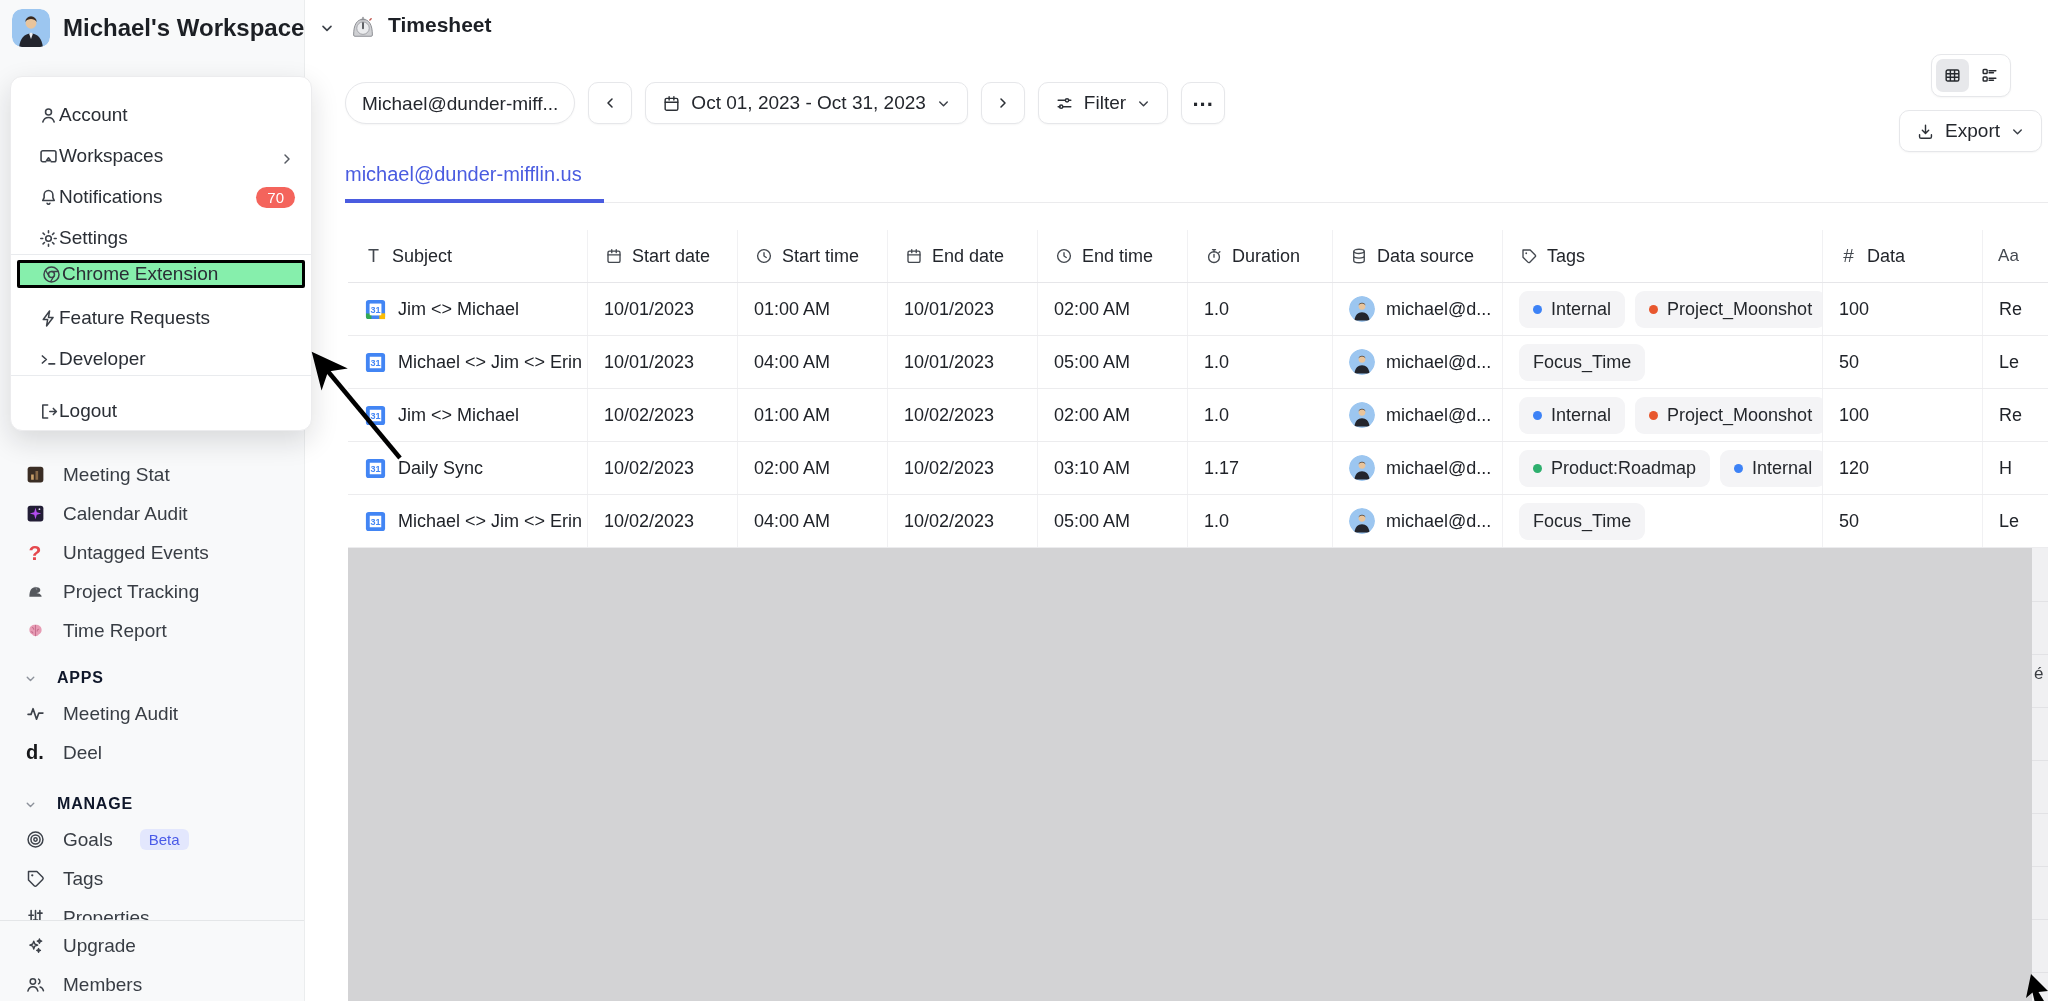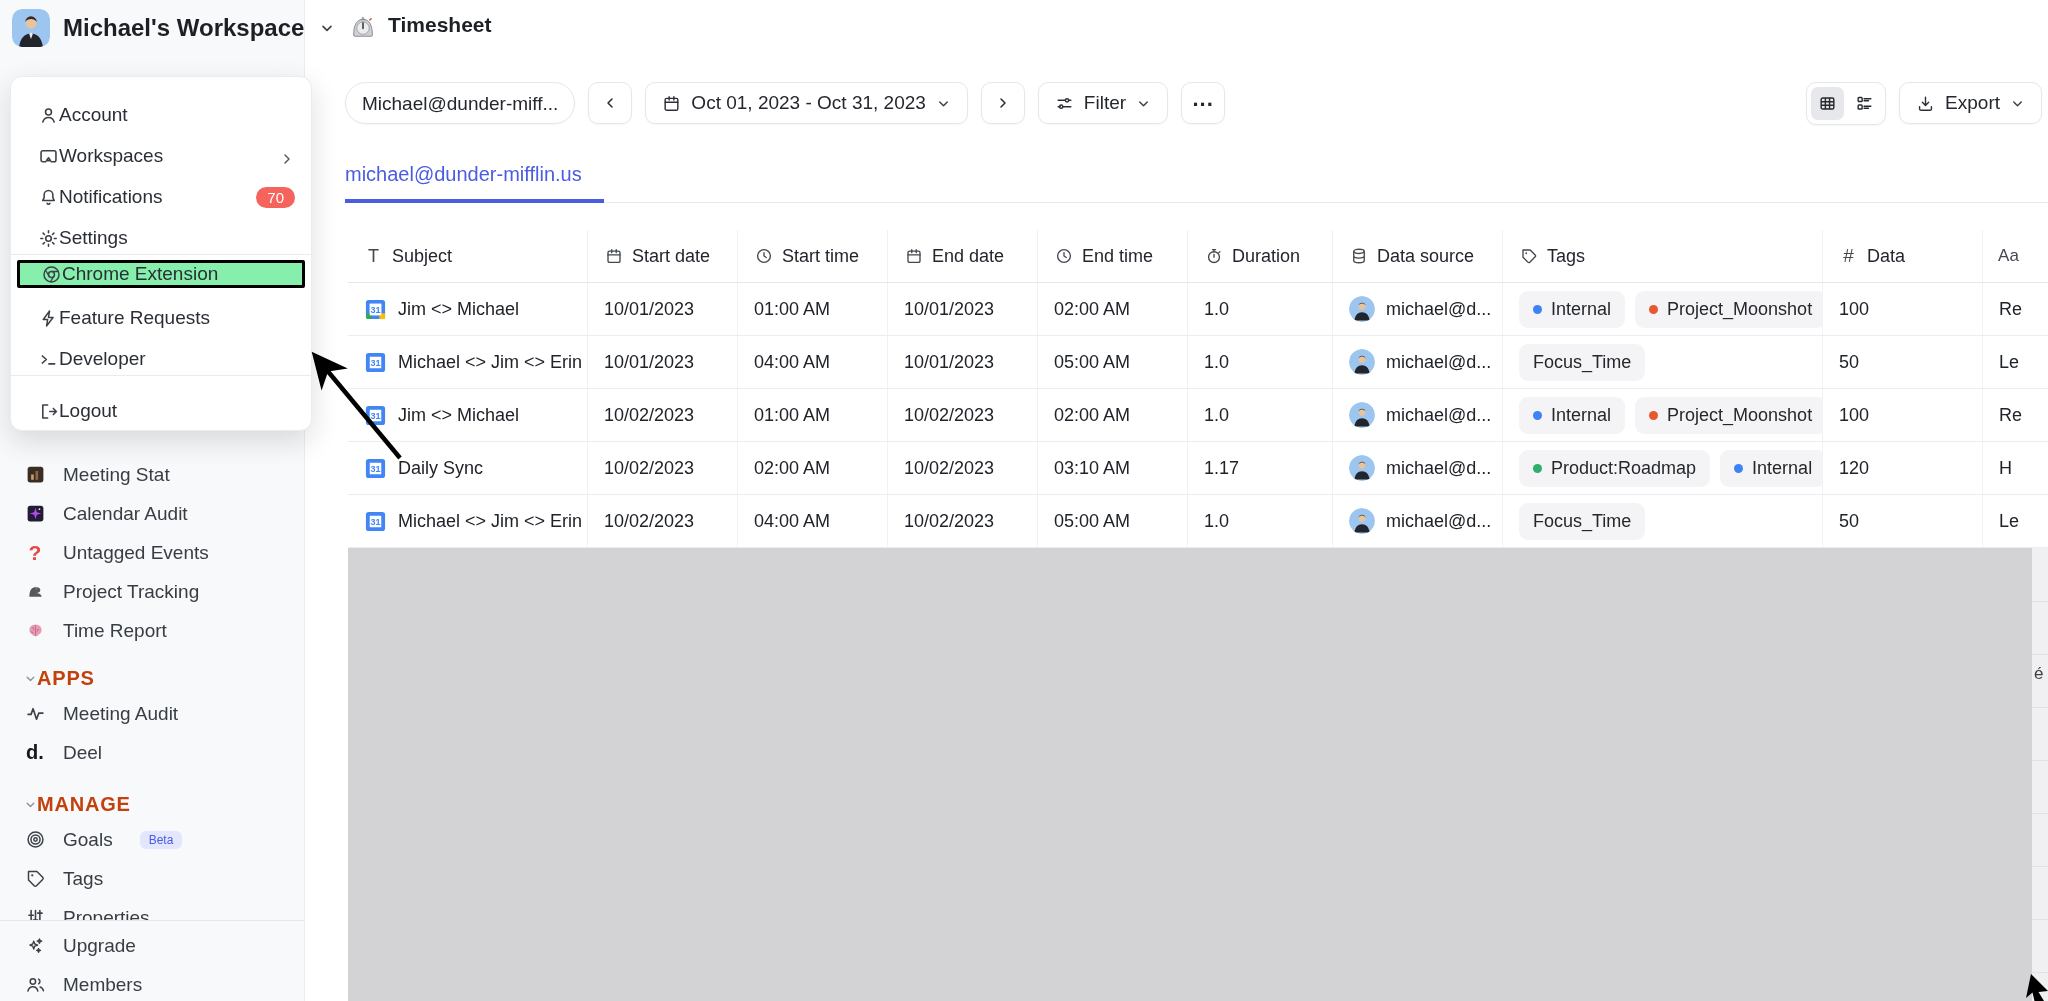--- a/index.html
+++ b/index.html
@@ -11,22 +11,22 @@
   .sidebar { position:absolute; left:0; top:0; width:305px; height:1001px; background:#f8f9fa; border-right:1px solid #ebedee; z-index:1; }
   .ws-header { display:flex; align-items:center; gap:13px; padding:8px 12px; height:56px; cursor:pointer; }
   .ws-avatar { width:38px; height:38px; border-radius:10px; overflow:hidden; flex:0 0 auto; }
   .ws-name { font-size:24px; font-weight:700; color:#1c1f24; white-space:nowrap; }
   .ws-chevron { margin-left:2px; }
 
   .nav { position:absolute; left:0; top:455px; width:100%; }
   .nav-item, .side-item { display:flex; align-items:center; gap:17px; height:39px; padding:0 10px 0 24px; font-size:19px; color:#383d44; cursor:pointer; white-space:nowrap; }
   .side-ic { width:22px; height:22px; display:flex; align-items:center; justify-content:center; flex:0 0 auto; }
   .sec { position:absolute; left:0; width:100%; }
-  .sec-head { display:flex; align-items:center; gap:0; height:32px; padding-left:24px; font-size:20px; letter-spacing:.8px; color:#c2410c; font-weight:700; cursor:pointer; }
-  .beta { background:#e3e7fd; color:#4a5ae8; font-size:12px; font-weight:400; padding:2px 9px; border-radius:6px; margin-left:10px; }
+  .sec-head { display:flex; align-items:center; gap:20px; height:32px; padding-left:24px; font-size:16px; letter-spacing:.8px; color:#0f172a; font-weight:700; cursor:pointer; }
+  .beta { background:#e3e7fd; color:#4a5ae8; font-size:15px; font-weight:400; padding:2px 9px; border-radius:6px; margin-left:10px; }
   .side-footer { position:absolute; left:0; top:920px; width:100%; height:81px; background:#f8f9fa; border-top:1px solid #e4e6e8; padding-top:5px; }
 
   
   .menu { position:absolute; left:10px; top:76px; width:302px; background:#fff; border:1px solid #ececee; border-radius:12px;
           box-shadow:0 10px 28px rgba(20,22,28,.14); z-index:10; padding:8px 0; }
   .menu-item { display:flex; align-items:flex-end; height:41px; padding:0 16px 0 26px; font-size:19px; color:#2a2e35; cursor:pointer; position:relative; }
   .menu-item .grow { flex:1; }
   .menu-div { height:1px; background:#e9ebee; margin:5px 0; }
   .badge-70 { background:#f4645c; color:#fff; font-size:15px; padding:2px 11px; border-radius:11px; }
   .menu-item.hl { background:#86efac; border:3.5px solid #000; border-radius:2px; margin:0 6px; padding:0 10px 0 20px; height:28px; }
@@ -35,21 +35,21 @@
   
   .main { position:absolute; left:306px; top:0; right:0; height:1001px; background:#fff; }
   .page-head { position:absolute; left:42px; top:10px; display:flex; align-items:center; gap:10px; }
   .page-title { font-size:21px; font-weight:700; color:#1d2026; }
 
   .toolbar { position:absolute; left:39px; top:82px; right:6px; height:42px; display:flex; align-items:center; gap:13px; }
   .btn { display:flex; align-items:center; gap:10px; height:42px; background:#fff; border:1px solid #e6e7ea; border-radius:10px;
          padding:0 16px; font-size:19px; color:#24272d; box-shadow:0 1px 2px rgba(0,0,0,.04); cursor:pointer; white-space:nowrap; }
   .btn.pill { border-radius:21px;flex-direction:column; }
   .btn.sq { width:44px; justify-content:center; padding:0; }
-  .tb-right { margin-left:auto; display:flex; align-items:center; gap:13px; }
+  .tb-right { margin-left:auto; display:flex; align-items:center; gap:13px;flex-direction:column; }
   .toggle { display:flex; align-items:center; gap:4px; background:#fff; border:1px solid #e6e7ea; border-radius:10px; padding:4px; box-shadow:0 1px 2px rgba(0,0,0,.04); }
   .tg-btn { width:33px; height:33px; display:flex; align-items:center; justify-content:center; border-radius:7px; cursor:pointer; }
   .tg-btn.on { background:#e7e8eb; }
   .mini-av { width:28px; height:28px; border-radius:50%; overflow:hidden; }
 
   .tabs { position:absolute; left:39px; top:150px; right:0; height:53px; border-bottom:1px solid #ebebed; }
   .tab { position:absolute; left:0; bottom:-1px; display:inline-block; padding:0 22px 13px 0; font-size:20px; color:#4a5ce0; border-bottom:4px solid #4a5ce0; cursor:pointer; }
 
   
   .table { position:absolute; left:42px; top:230px; right:0; }

